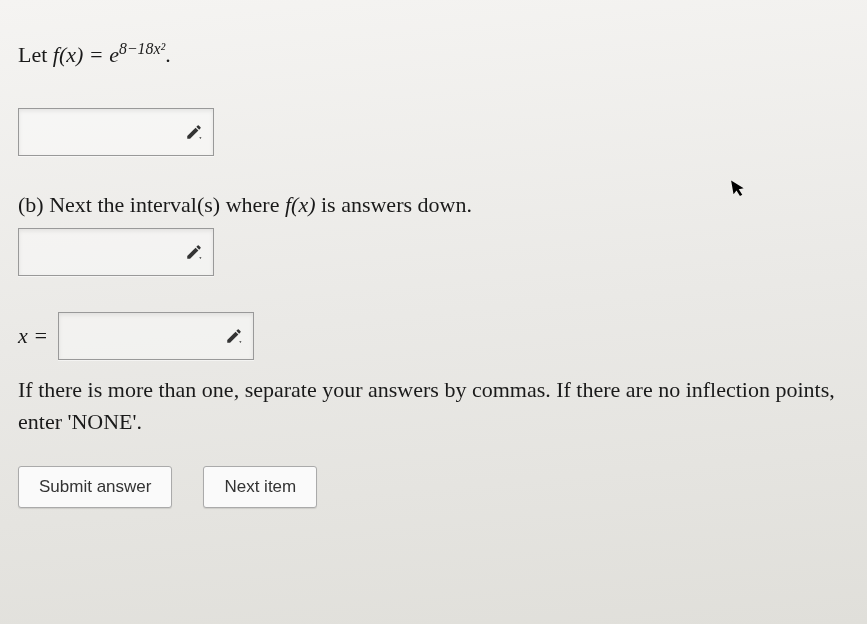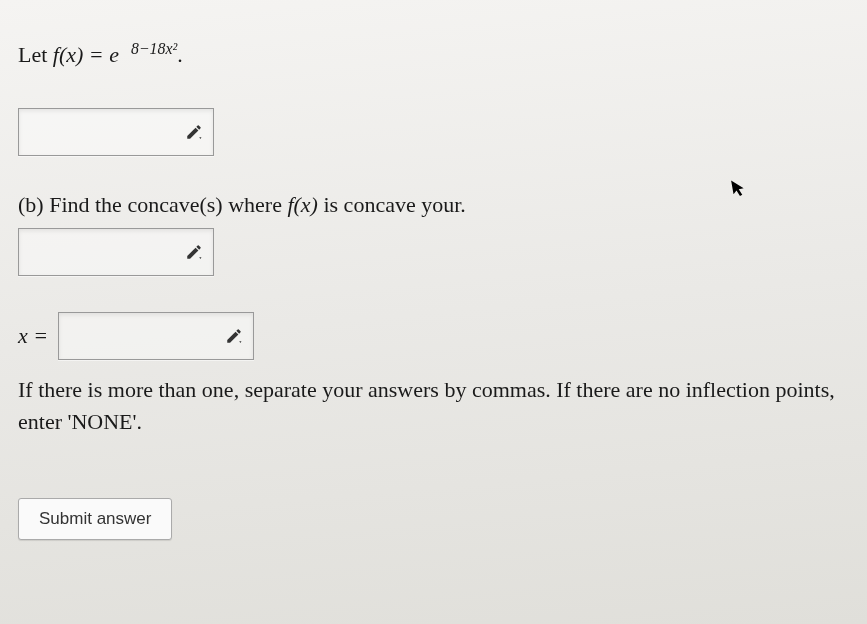--- a/index.html
+++ b/index.html
@@ -75,41 +75,40 @@
       margin-bottom: 14px;
     }
     .x-equals {
       font-size: 22px;
       font-style: italic;
       font-family: 'Times New Roman', serif;
     }
     .hint {
       font-size: 22px;
       line-height: 1.45;
-      margin-bottom: 60px;
+      margin-bottom: 28px;
     }
     .button-row {
       display: flex;
       gap: 31px;
     }
     .ui-button {
       font-family: Arial, Helvetica, sans-serif;
       font-size: 17px;
       color: #333;
       background: #fafafa;
       border: 1px solid #aaa;
       border-radius: 3px;
       padding: 10px 20px;
       cursor: pointer;
       box-shadow: 0 1px 1px rgba(0,0,0,0.1);
     }
     sup {
       font-size: 0.72em;
       vertical-align: super;
-      margin-left: 12px;
     }
     .cursor-pointer {
       position: absolute;
       top: 178px;
       left: 732px;
       font-size: 18px;
       color: #000;
       transform: rotate(-10deg);
       pointer-events: none;
     }
@@ -129,21 +128,21 @@
         <path d="M3 17.25V21h3.75L17.81 9.94l-3.75-3.75L3 17.25z" fill="#333" stroke="none"></path>
         <path d="M20.71 7.04a1 1 0 0 0 0-1.41l-2.34-2.34a1 1 0 0 0-1.41 0l-1.83 1.83 3.75 3.75 1.83-1.83z" fill="#333" stroke="none"></path>
         <path d="M19 19 l3 0 l-1.5 2.2 z" fill="#333" stroke="none"></path>
       </svg>
     </span>
   </div>
 </div>
 
 <div class="part">
   <div class="part-prompt">
-    <span>(b) Find the concave(s) where </span><span class="math-italic">f(x)</span><span> is concave your.</span>
+    <span>(b) Next the interval(s) where </span><span class="math-italic">f(x)</span><span> is answers down.</span>
   </div>
   <div class="input-wrap">
     <input type="text" value="" style="">
     <span class="pencil-icon">
       <svg viewBox="0 0 24 24" fill="none" stroke="#333" stroke-width="2">
         <path d="M3 17.25V21h3.75L17.81 9.94l-3.75-3.75L3 17.25z" fill="#333" stroke="none"></path>
         <path d="M20.71 7.04a1 1 0 0 0 0-1.41l-2.34-2.34a1 1 0 0 0-1.41 0l-1.83 1.83 3.75 3.75 1.83-1.83z" fill="#333" stroke="none"></path>
         <path d="M19 19 l3 0 l-1.5 2.2 z" fill="#333" stroke="none"></path>
       </svg>
     </span>
@@ -163,19 +162,20 @@
         </svg>
       </span>
     </div>
   </div>
 </div>
 
 <div class="hint">If there is more than one, separate your answers by commas. If there are no inflection points, enter 'NONE'.</div>
 
 <div class="button-row">
   <button class="ui-button">Submit answer</button>
+  <button class="ui-button">Next item</button>
 </div>
 
 <div class="cursor-pointer">
   <svg width="16" height="20" viewBox="0 0 16 20">
     <path d="M1 1 L1 15 L4.5 12 L7 18 L9.5 17 L7 11 L12 11 Z" fill="#000"></path>
   </svg>
 </div>
 
 </body></html>

